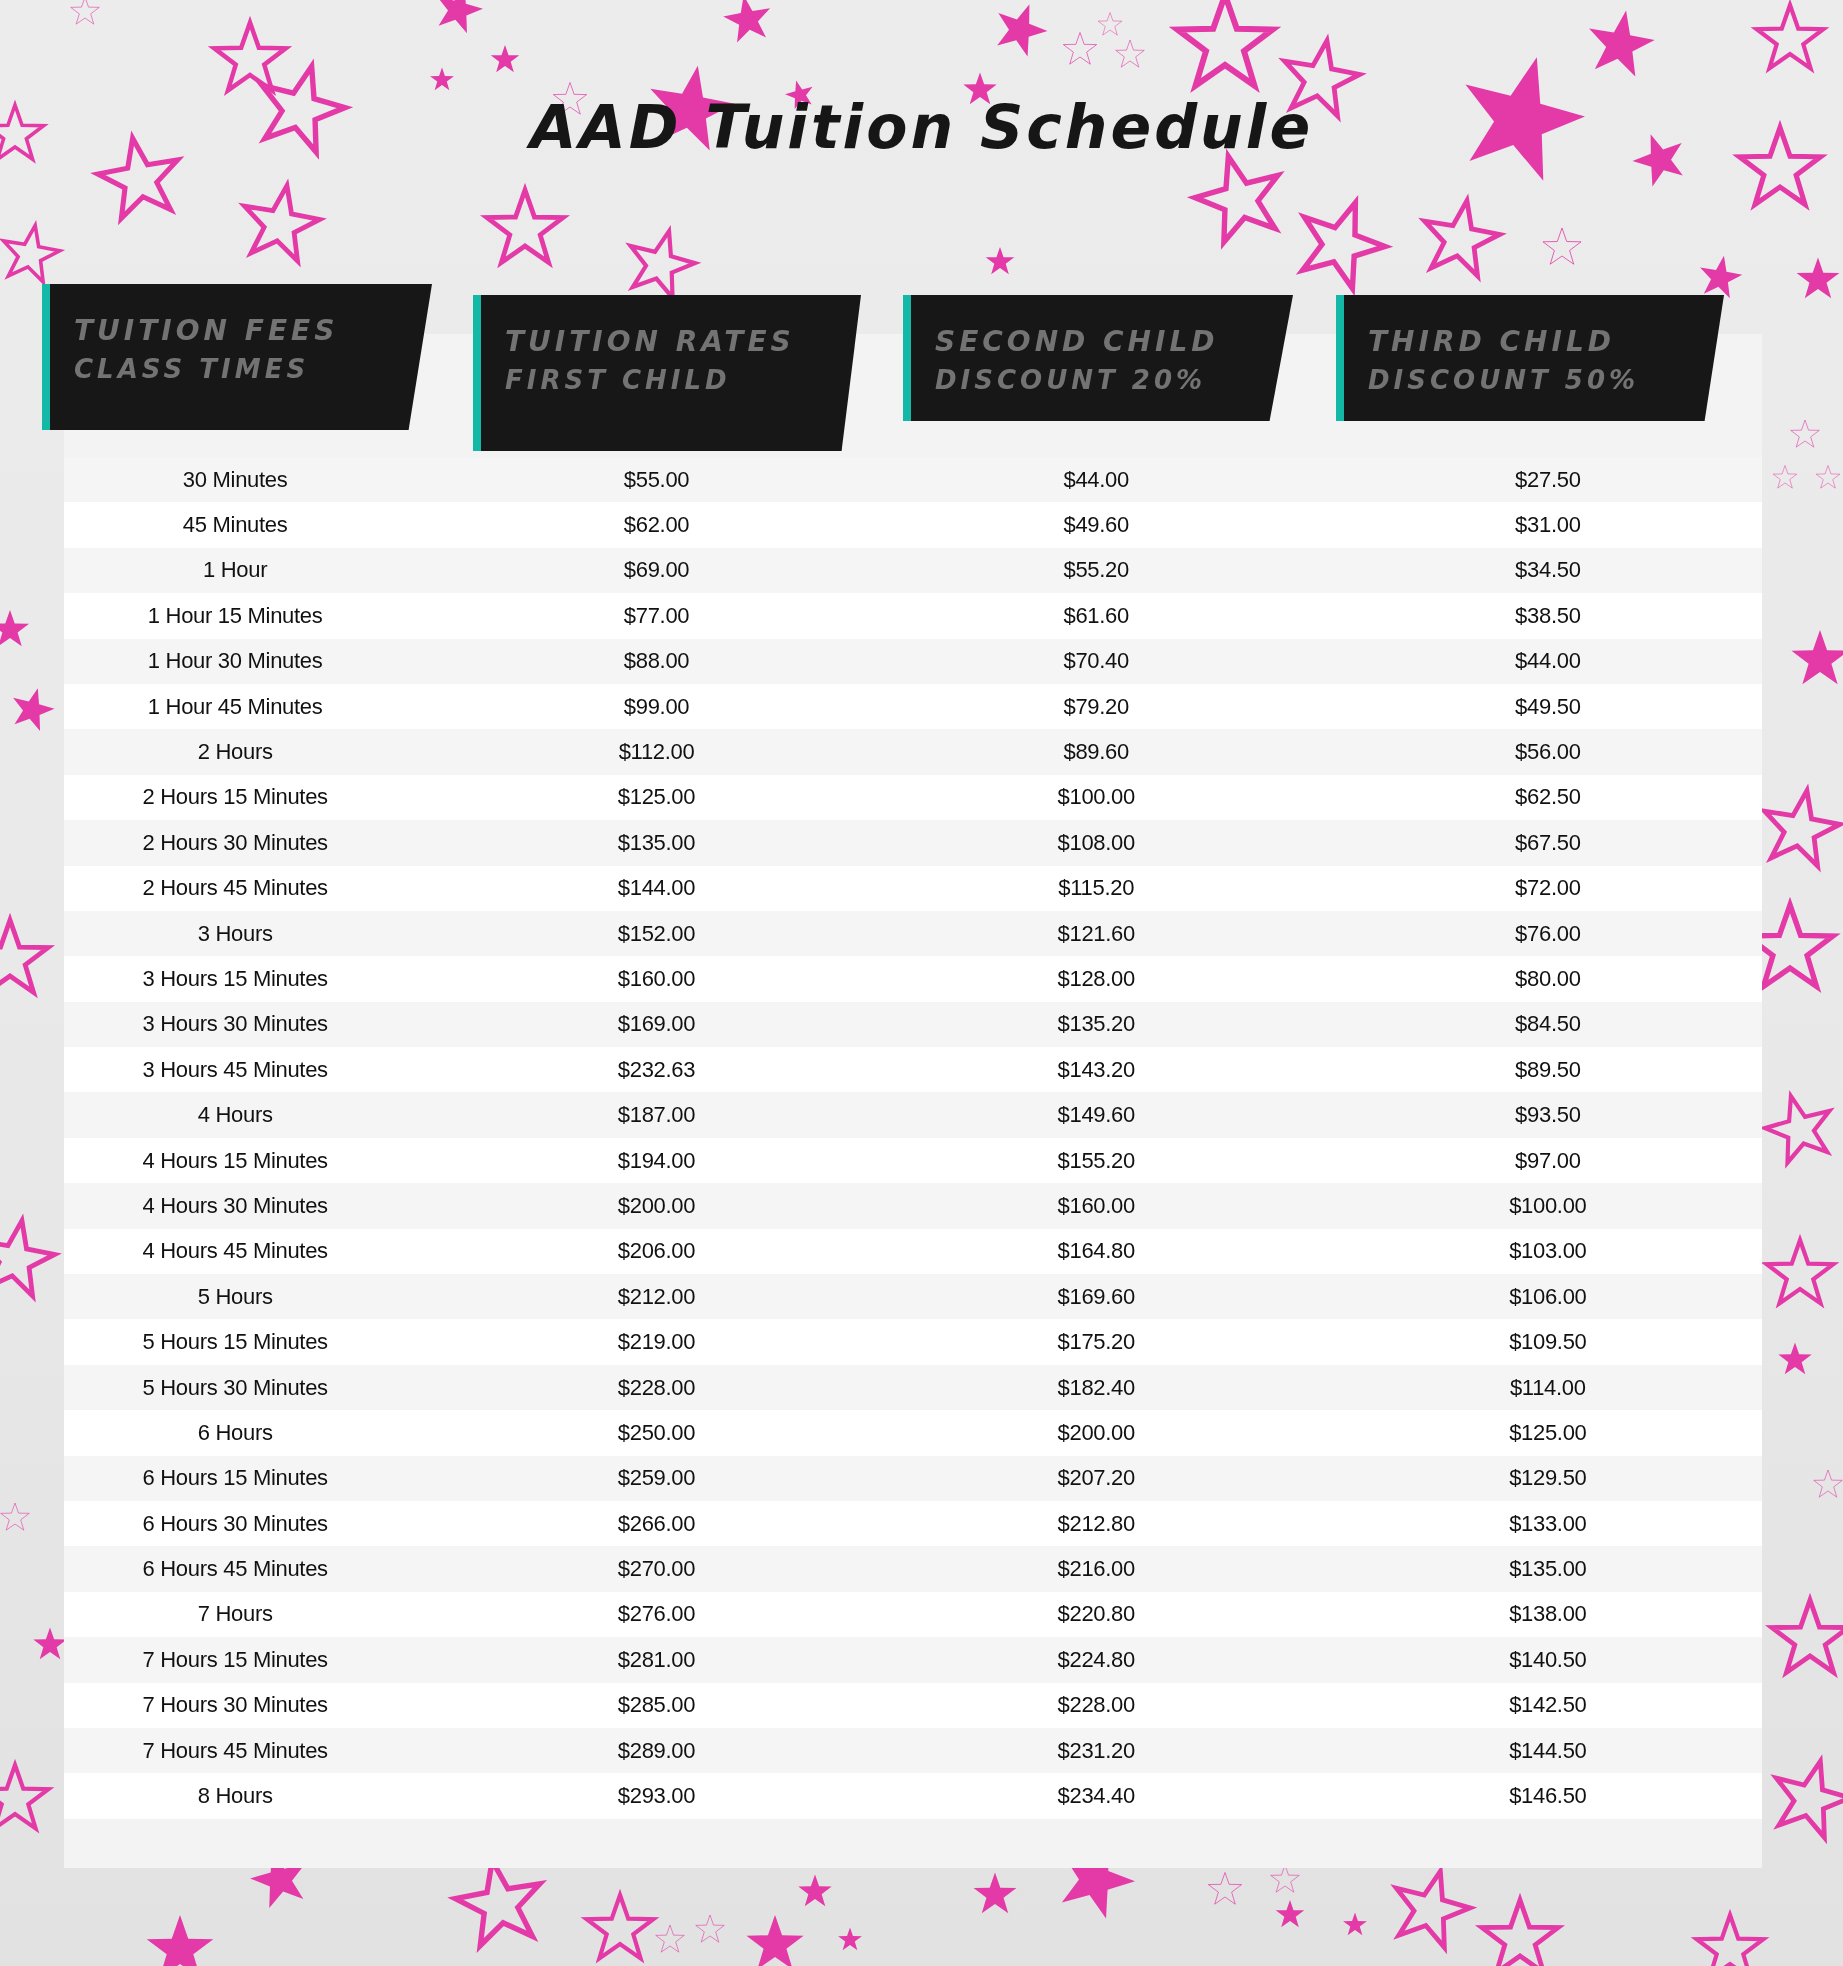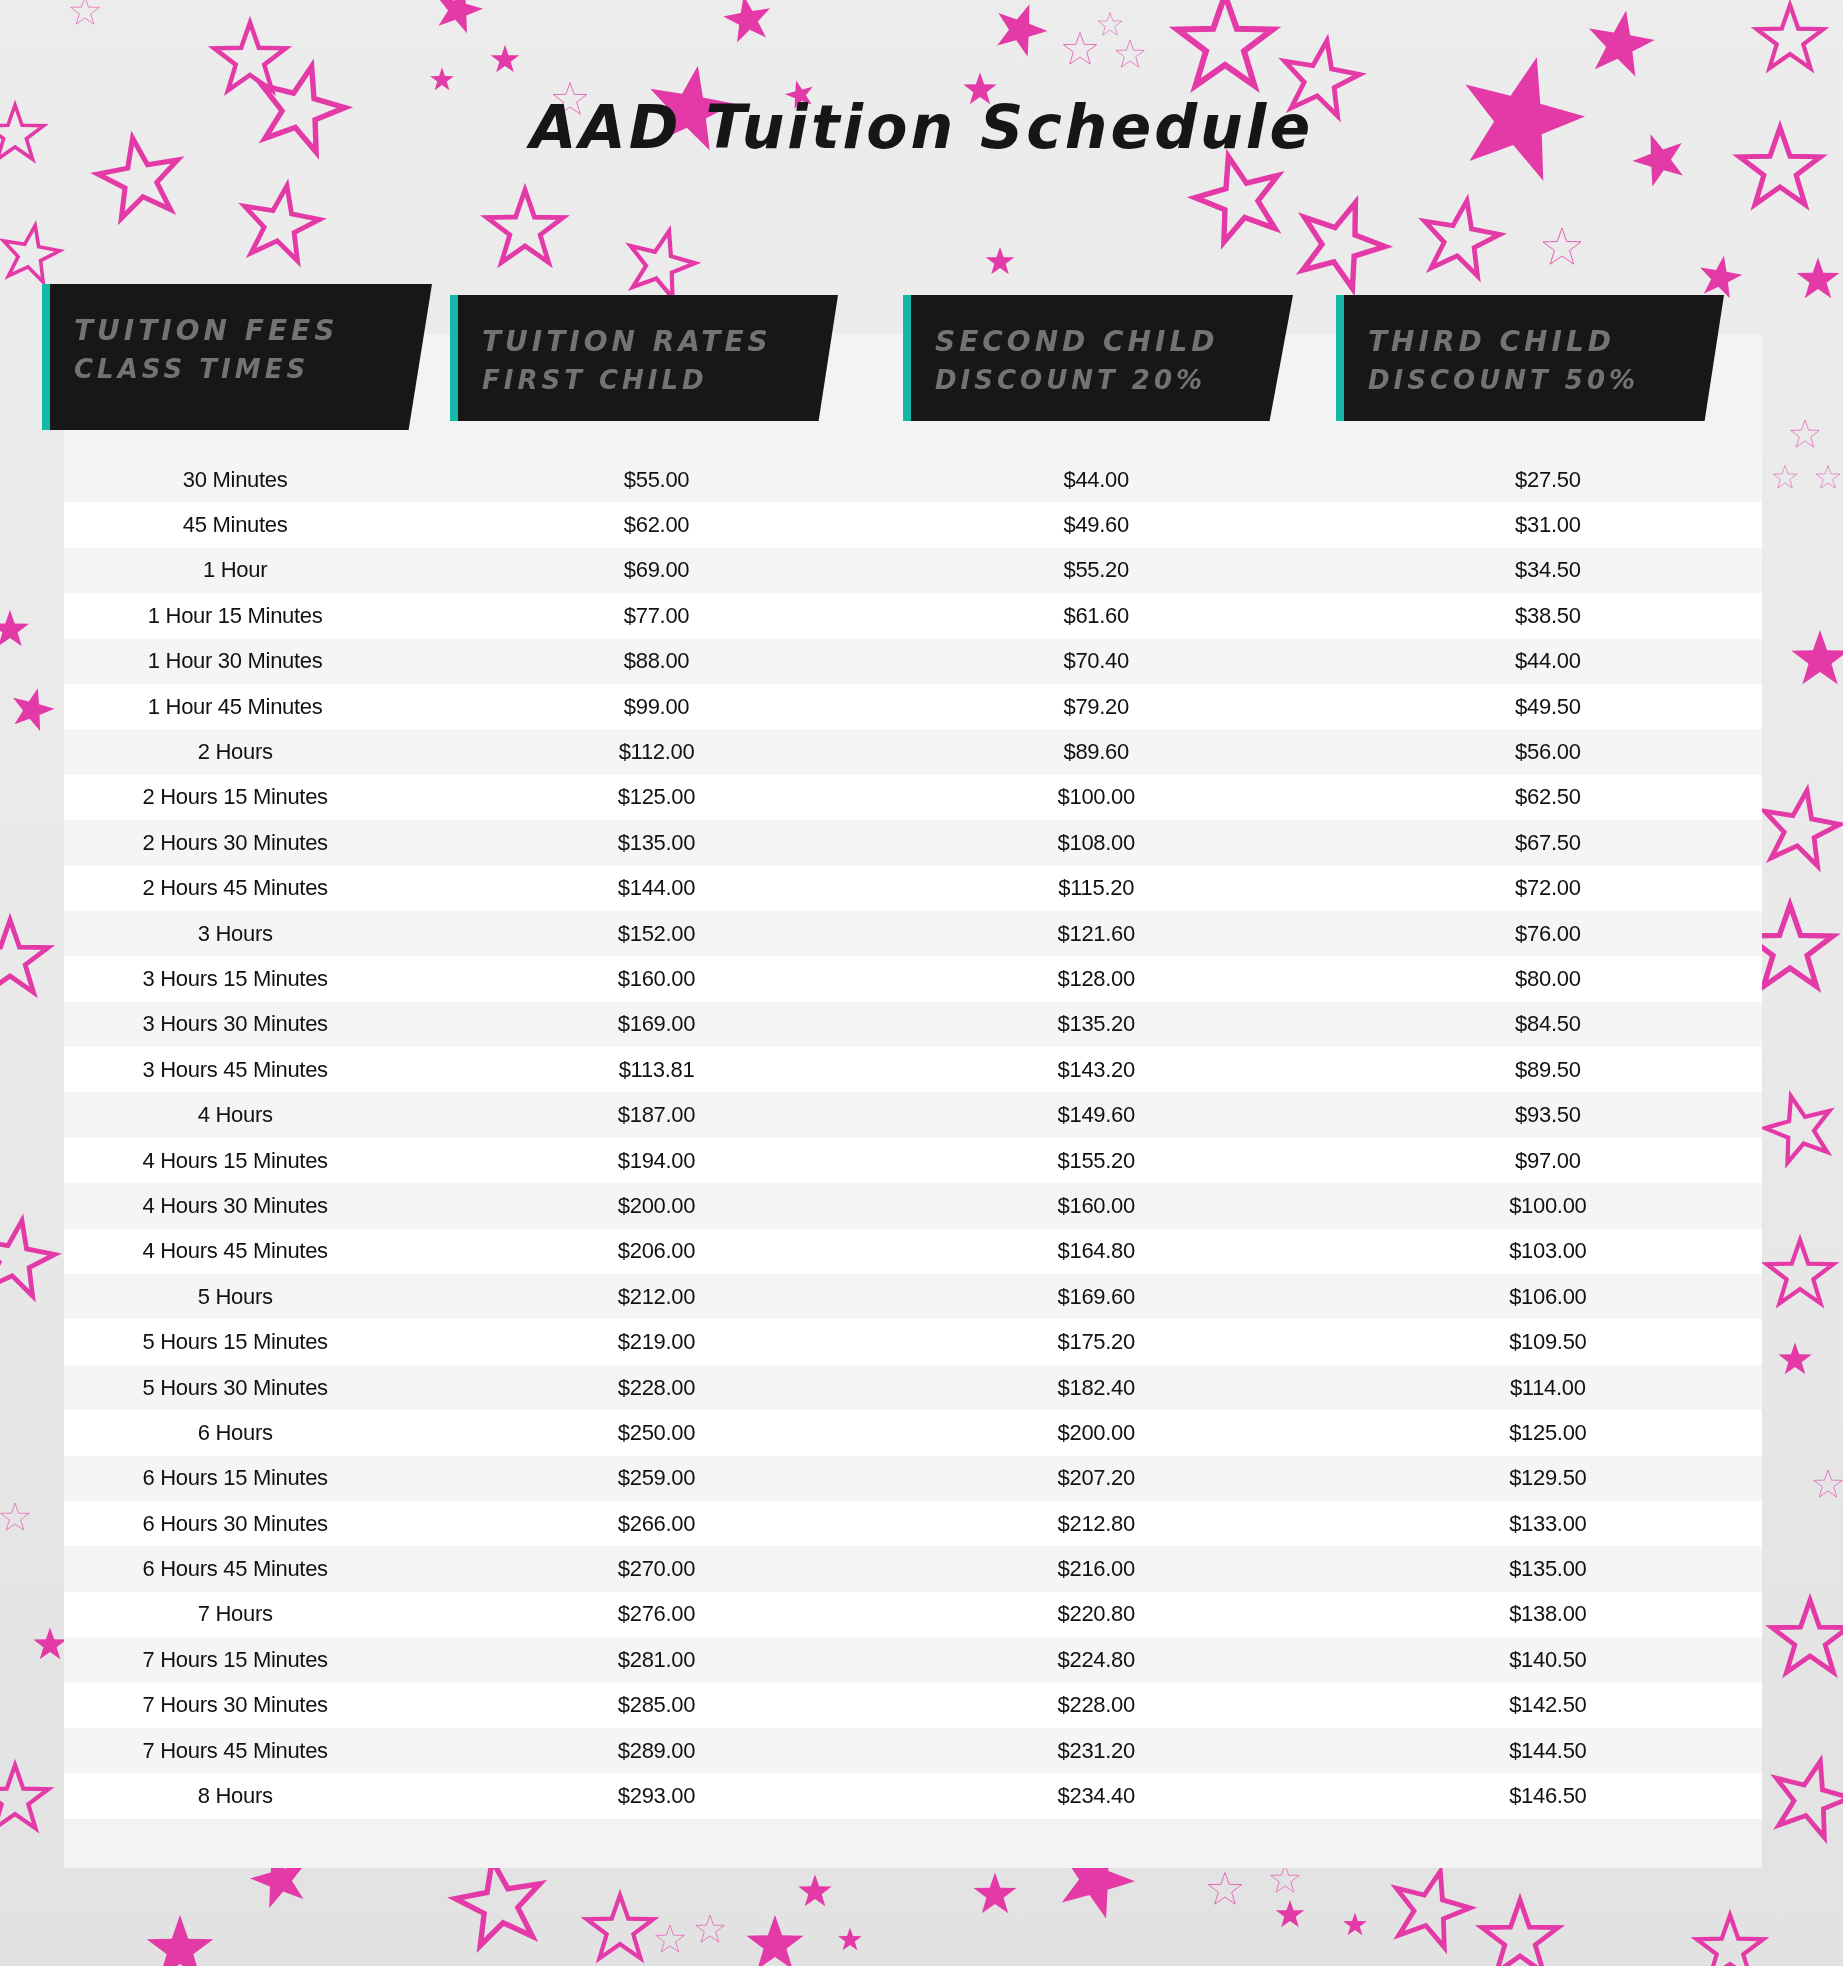--- a/index.html
+++ b/index.html
@@ -23,21 +23,21 @@
     position:absolute; z-index:3; background:#171717; color:#737373;
     border-left:8px solid #14b8a6; box-sizing:border-box;
     font-family: "DejaVu Sans", sans-serif; font-weight:bold; font-style:italic;
     text-transform:uppercase; letter-spacing:4px;
   }
   .hdr .l1 { position:absolute; left:24px; font-size:28px; }
   .hdr .l2 { position:absolute; left:24px; font-size:26px; }
   .hdr-0 { left:42px; top:284px; width:390px; height:146px;
            clip-path: polygon(0 0,100% 0,94% 100%,0 100%); }
   .hdr-0 .l1 { top:30px; } .hdr-0 .l2 { top:70px; }
-  .hdr-1 { left:450px; top:295px; width:388px; height:126px;
+  .hdr-1 { left:473px; top:295px; width:388px; height:156px;
            clip-path: polygon(0 0,100% 0,95% 100%,0 100%); }
   .hdr-2 { left:903px; top:295px; width:390px; height:126px;
            clip-path: polygon(0 0,100% 0,94% 100%,0 100%); font-style: italic; }
   .hdr-3 { left:1336px; top:295px; width:388px; height:126px;
            clip-path: polygon(0 0,100% 0,95% 100%,0 100%); }
   .hdr-1 .l1,.hdr-2 .l1,.hdr-3 .l1 { top:30px; }
   .hdr-1 .l2,.hdr-2 .l2,.hdr-3 .l2 { top:70px; }
   .table { position:absolute; left:64px; top:457px; width:1698px; z-index:2; }
   .row { display:flex; height:45.4px; align-items:center;gap:48px; }
   .row:nth-child(odd) { background:#f5f5f5; }
@@ -230,21 +230,21 @@
       <div class="cell c3">$80.00</div>
     </div>
     <div class="row">
       <div class="cell c0">3 Hours 30 Minutes</div>
       <div class="cell c1">$169.00</div>
       <div class="cell c2">$135.20</div>
       <div class="cell c3">$84.50</div>
     </div>
     <div class="row">
       <div class="cell c0">3 Hours 45 Minutes</div>
-      <div class="cell c1">$113.81</div>
+      <div class="cell c1">$232.63</div>
       <div class="cell c2">$143.20</div>
       <div class="cell c3">$89.50</div>
     </div>
     <div class="row">
       <div class="cell c0">4 Hours</div>
       <div class="cell c1">$187.00</div>
       <div class="cell c2">$149.60</div>
       <div class="cell c3">$93.50</div>
     </div>
     <div class="row">

